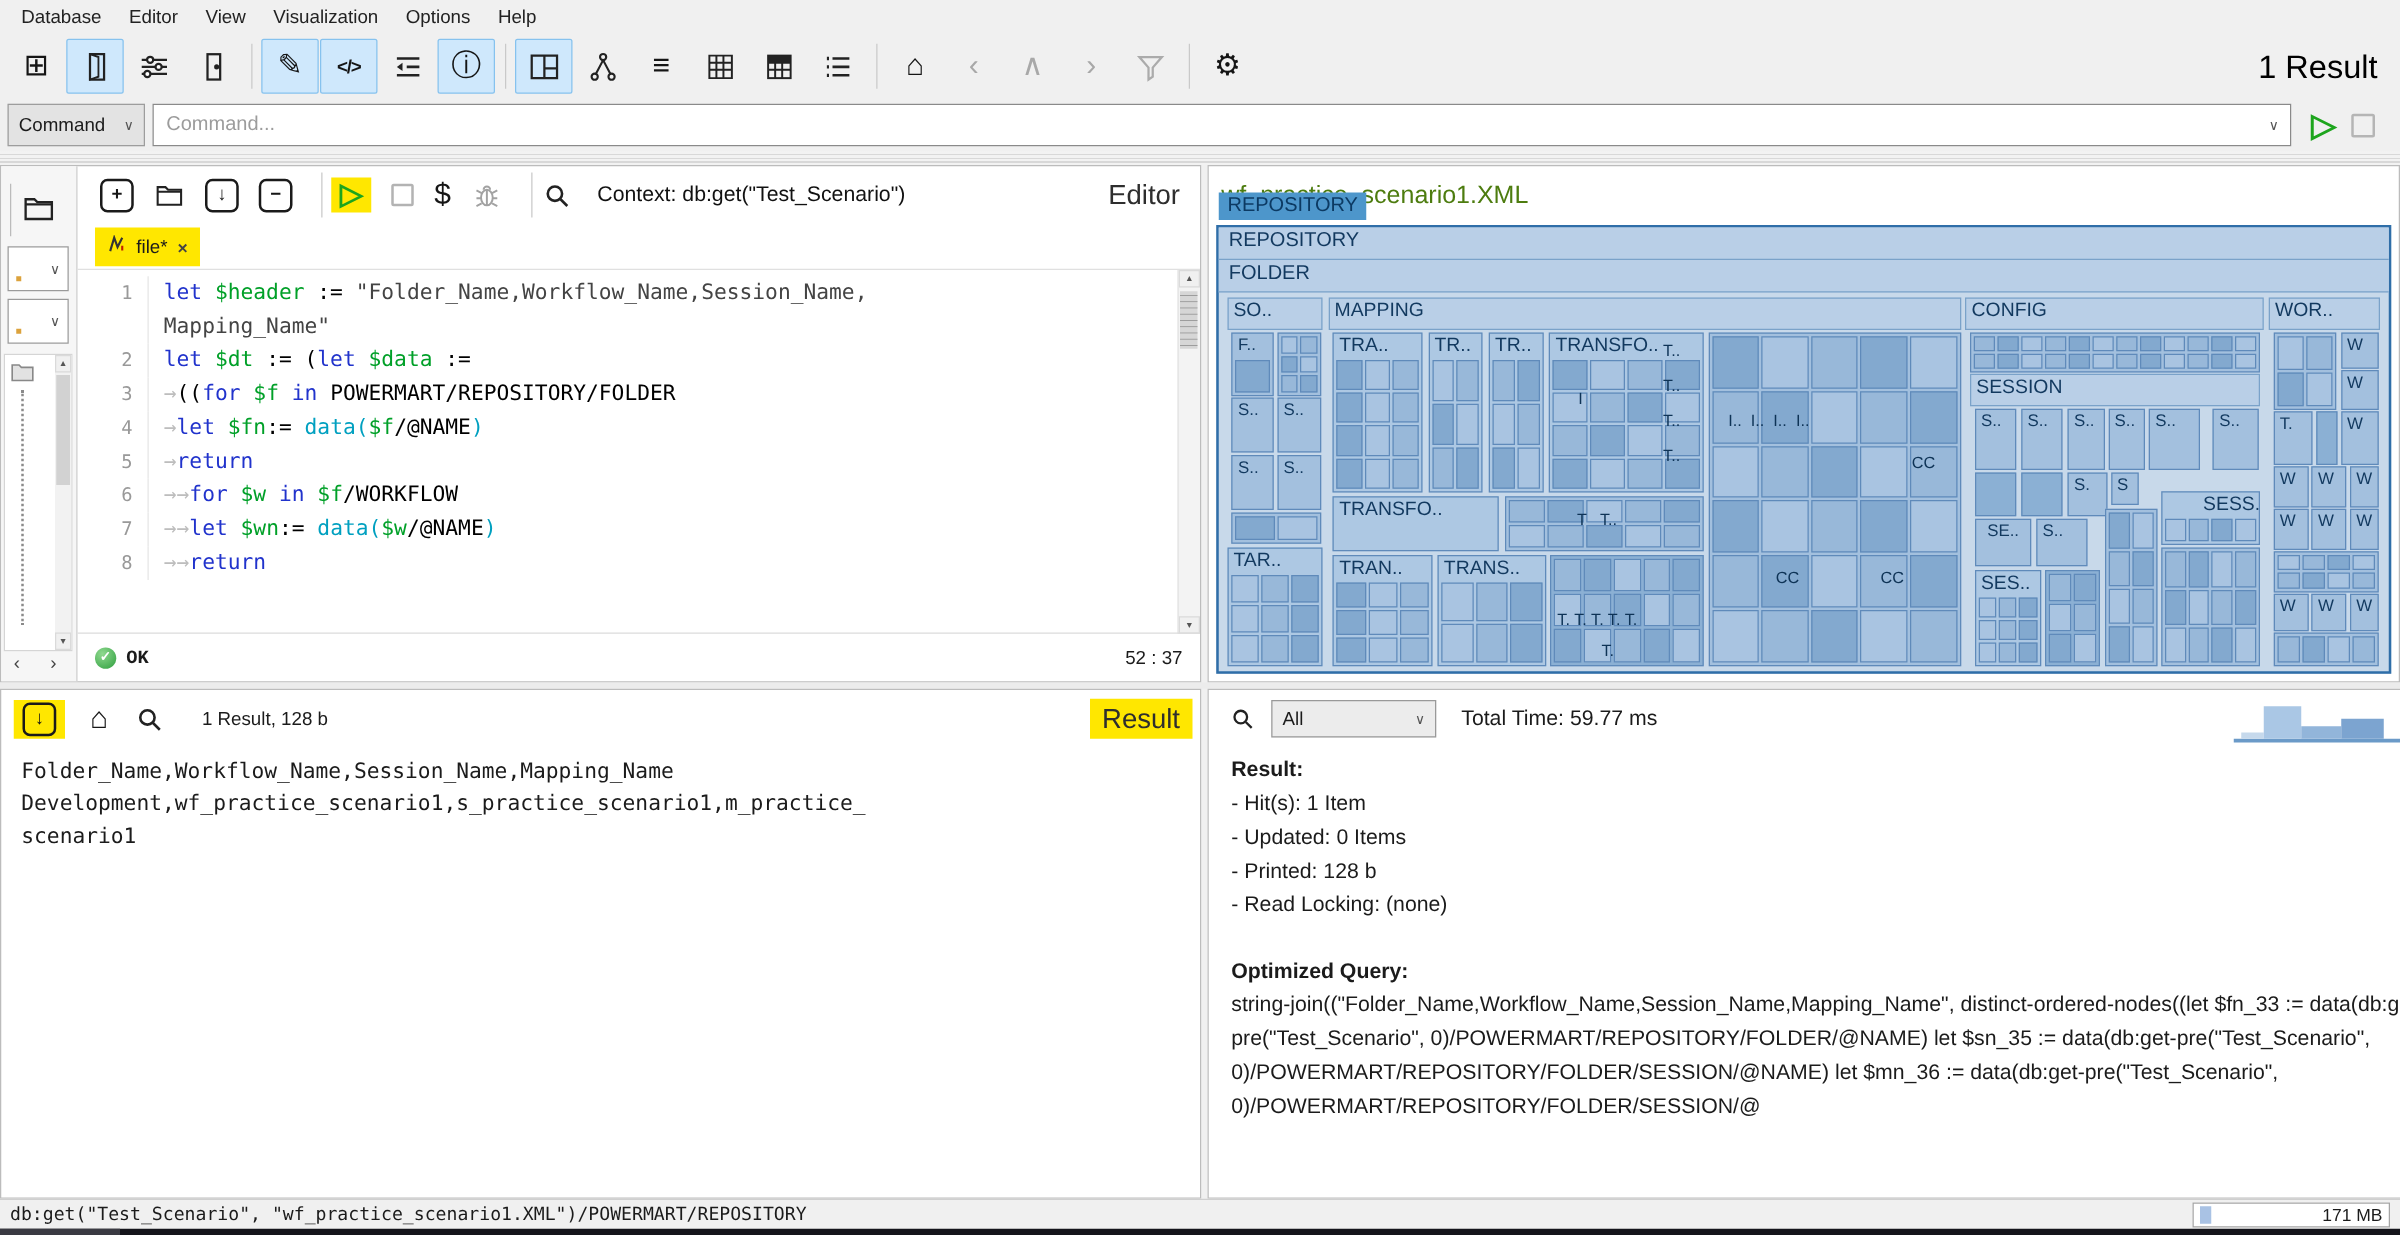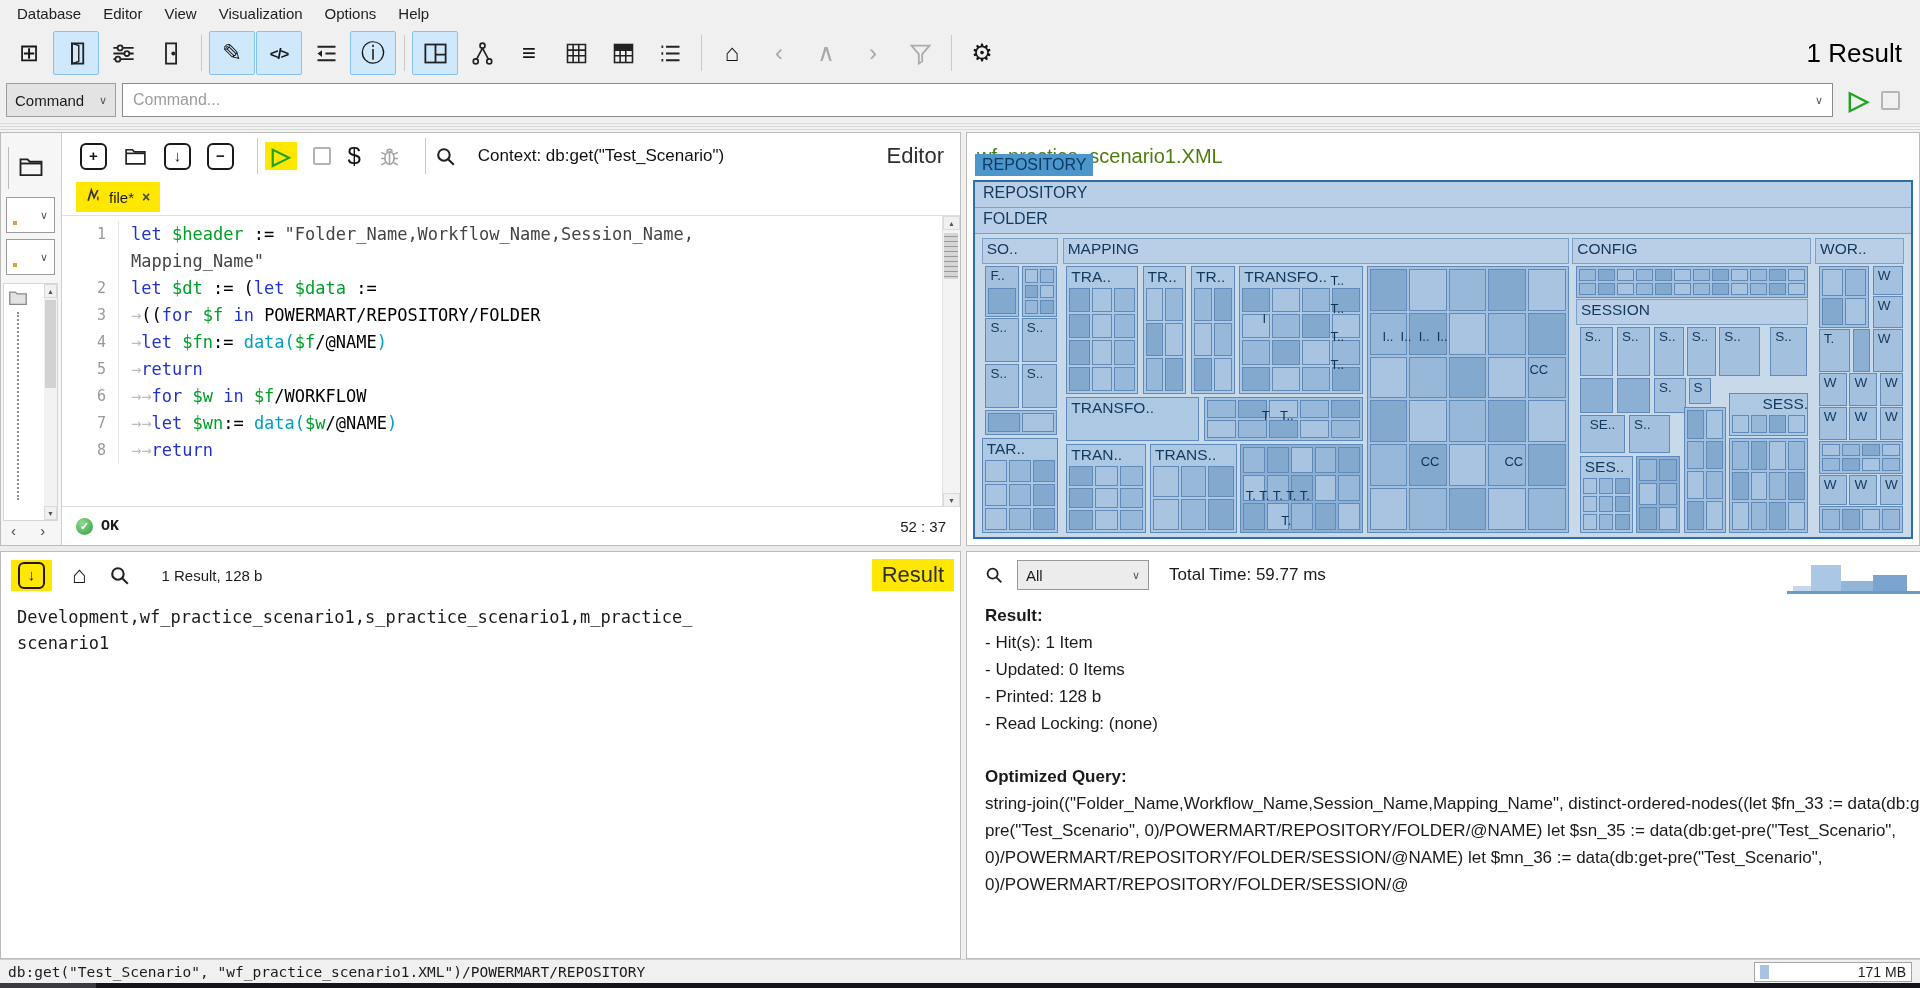--- a/index.html
+++ b/index.html
@@ -806,20 +806,21 @@
         <span class="ebtn">
           <svg viewBox="0 0 24 24" stroke="#222" stroke-width="2" fill="none">
             <circle cx="10.5" cy="10.5" r="5.5"></circle>
             <path d="M14.8 14.8 20 20"></path>
           </svg>
         </span>
         <span class="psum">1 Result, 128 b</span>
       <span class="ptitle yellow">Result</span>
     </div>
     <div class="rbody" id="result-lines">
+        <div class="rline">Folder_Name,Workflow_Name,Session_Name,Mapping_Name</div>
         <div class="rline">Development,wf_practice_scenario1,s_practice_scenario1,m_practice_</div>
         <div class="rline">scenario1</div>
       </div>
   </div>
 
   <div class="pane info-pane">
     <div class="phead">
       <span id="info-search"><svg viewBox="0 0 24 24" stroke="#222" stroke-width="2" fill="none" style="width: 22px; height: 22px; margin-left: 6px; margin-top: 4px;">
             <circle cx="10.5" cy="10.5" r="5.5"></circle>
             <path d="M14.8 14.8 20 20"></path>

